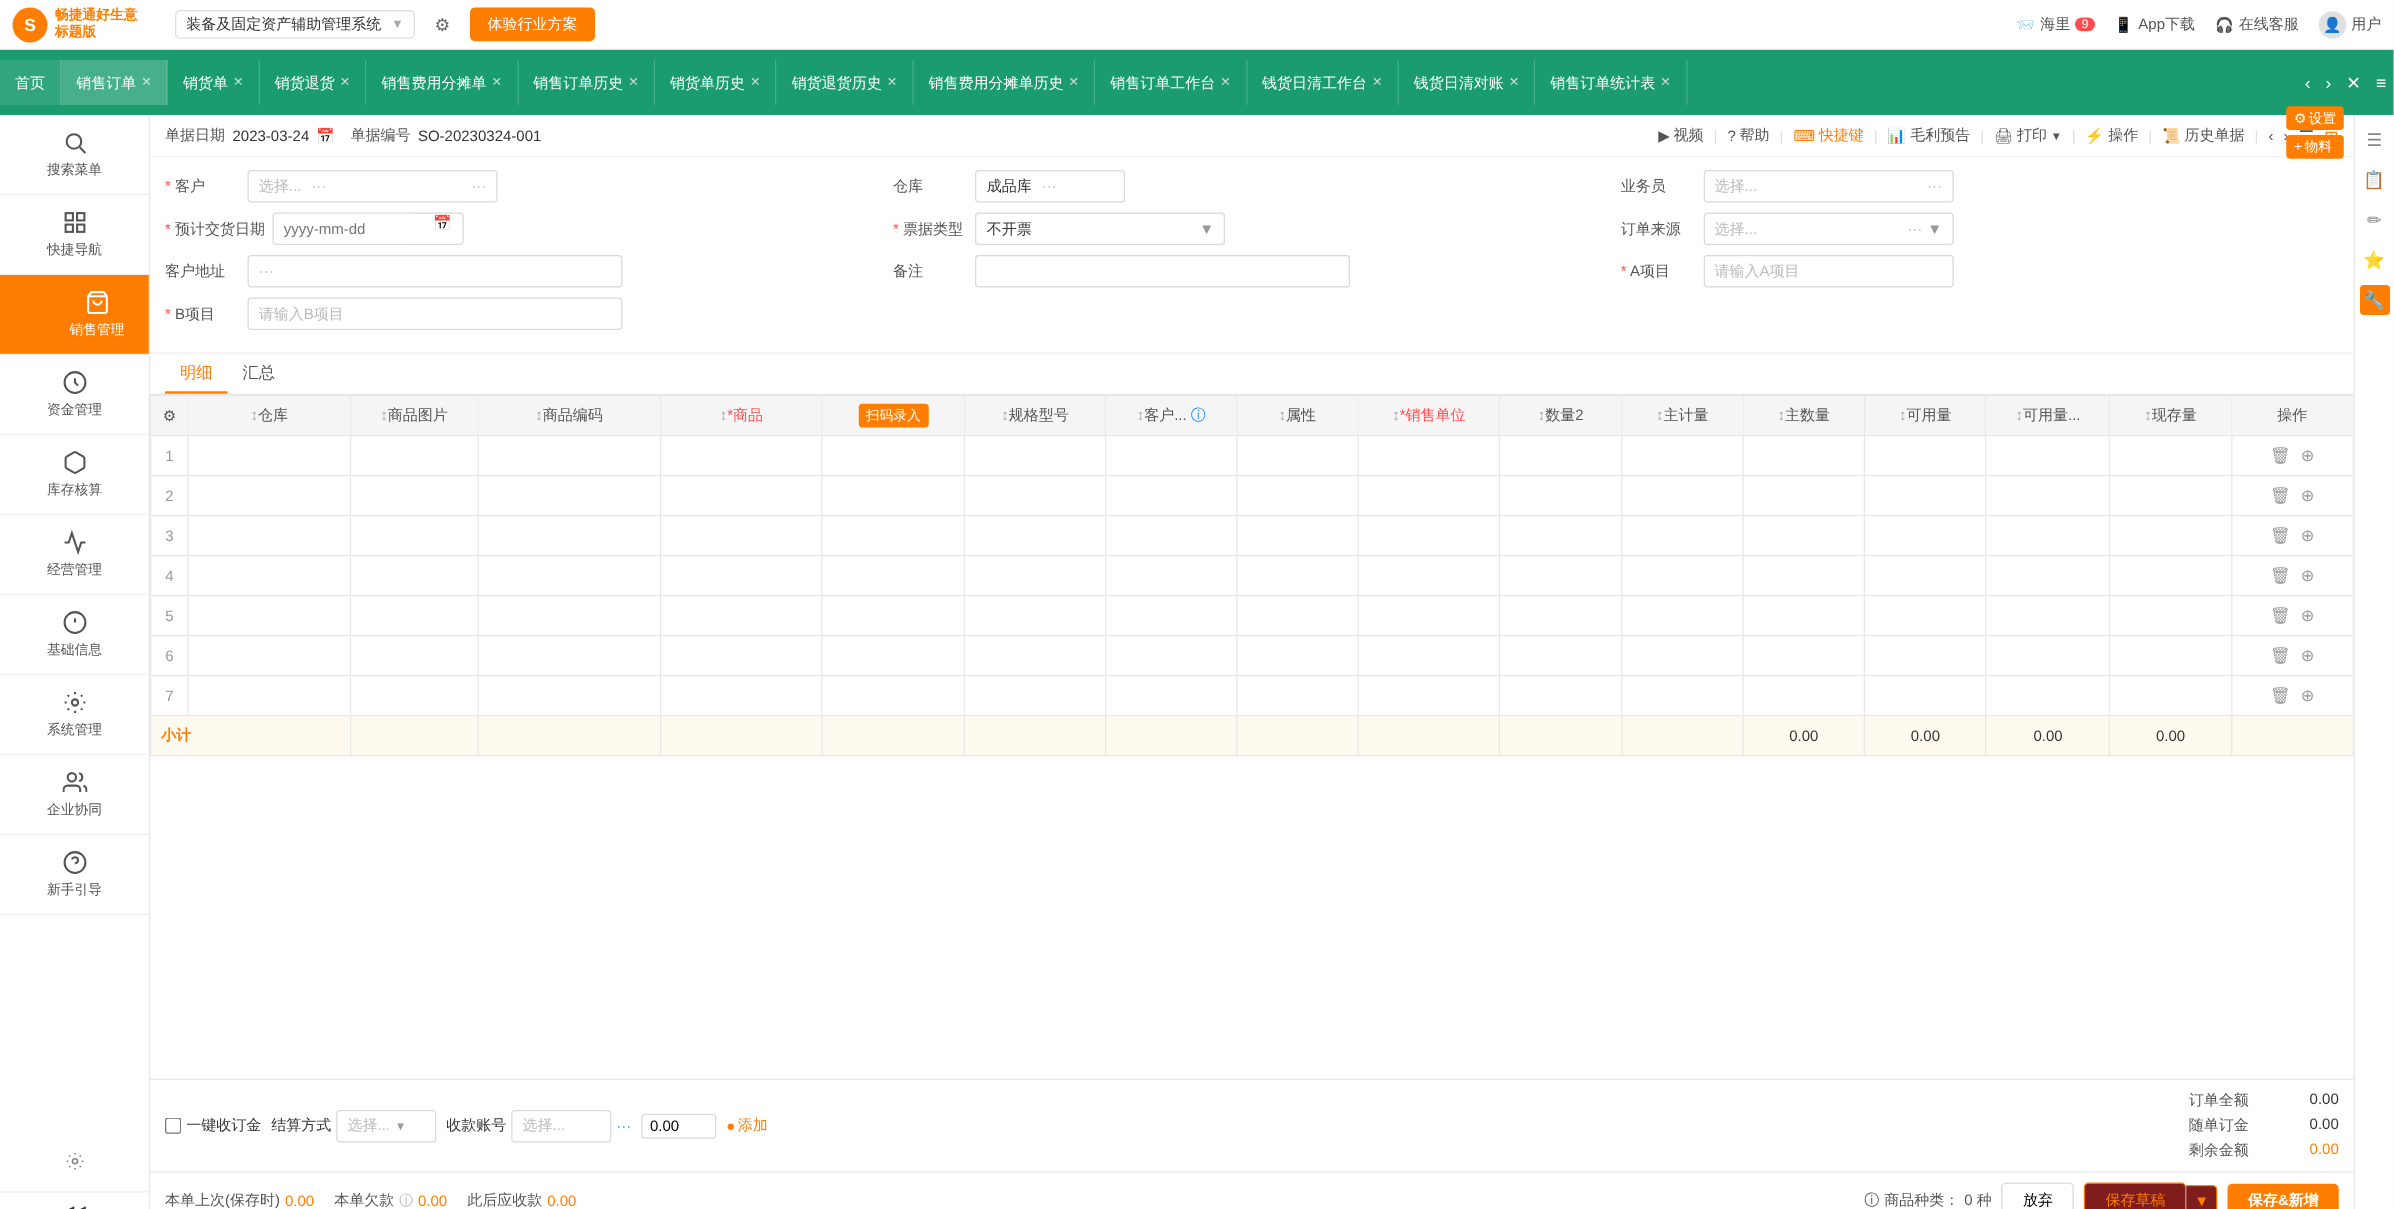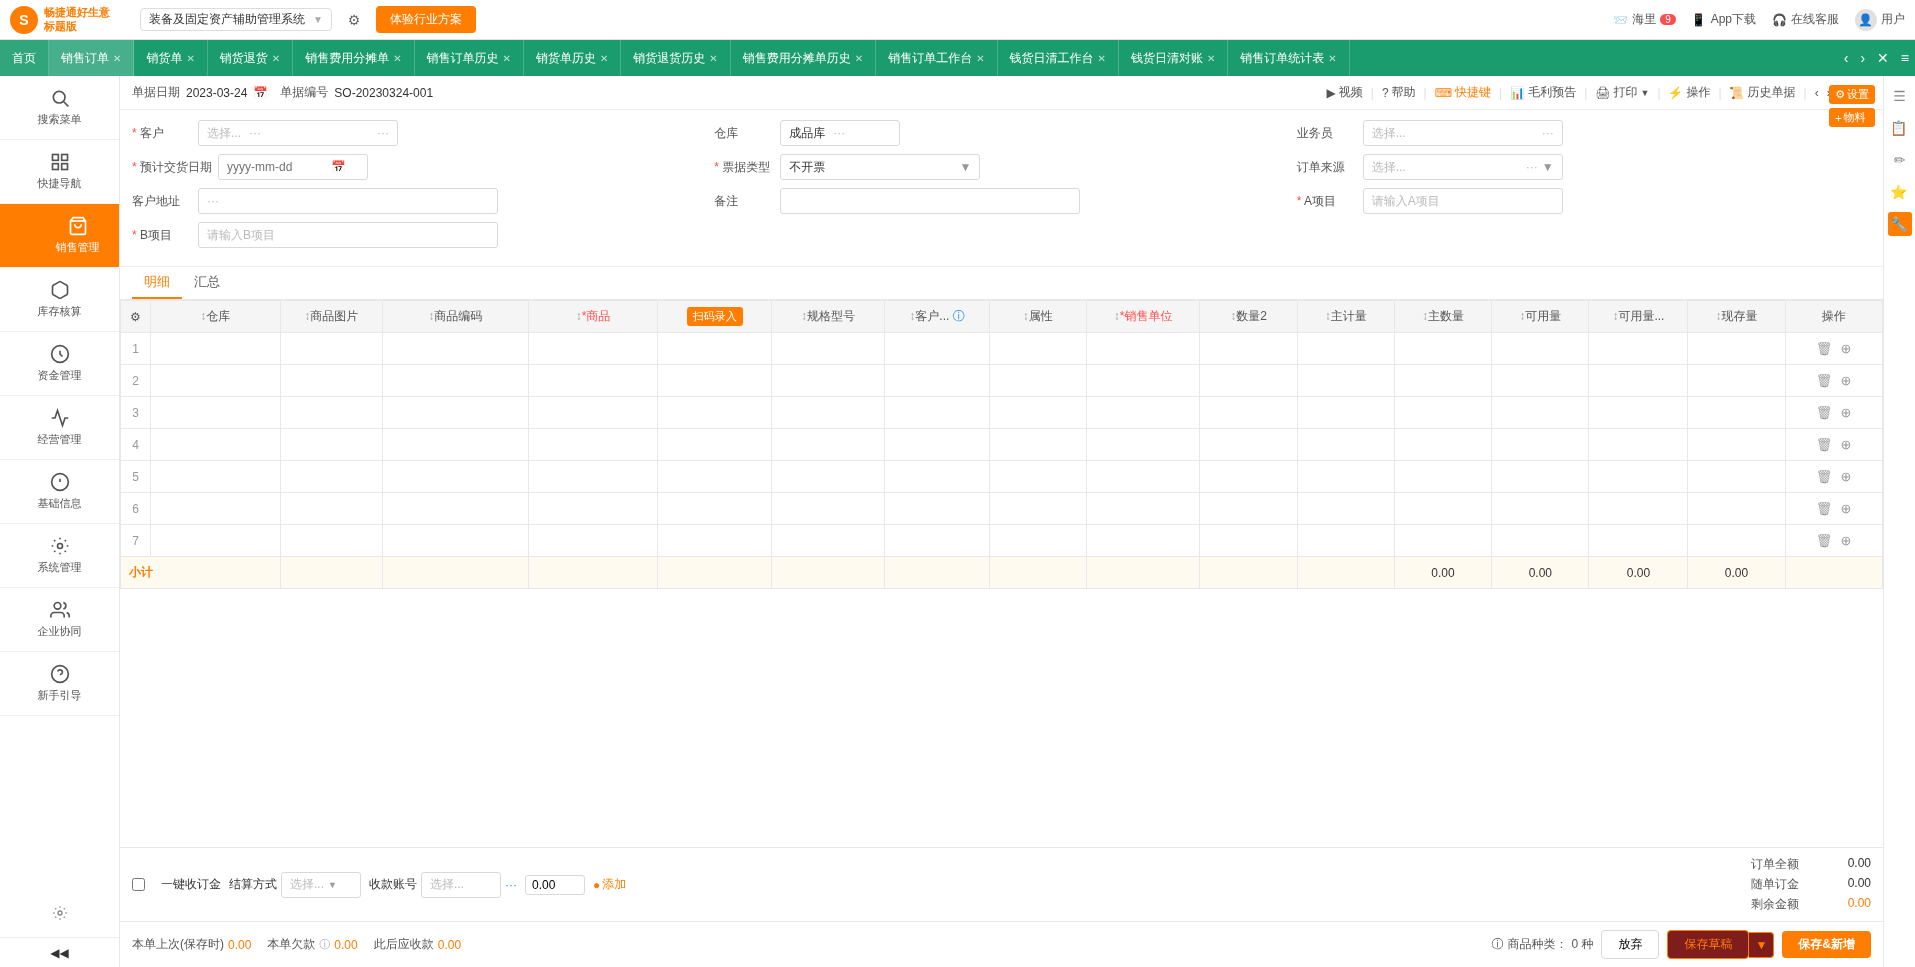--- a/index.html
+++ b/index.html
@@ -16,21 +16,21 @@
     .logo-text { font-size: 11px; color: #ff7d00; font-weight: bold; line-height: 1.2; }
     .system-title { display: flex; align-items: center; gap: 4px; background: #fff; border: 1px solid #ddd; border-radius: 4px; padding: 2px 8px; font-size: 12px; cursor: pointer; }
     .solution-btn { background: #ff7d00; color: white; border: none; border-radius: 4px; padding: 5px 14px; font-size: 12px; cursor: pointer; }
     .top-right { margin-left: auto; display: flex; align-items: center; gap: 16px; font-size: 12px; color: #555; }
     .top-right-item { display: flex; align-items: center; gap: 4px; cursor: pointer; }
     .badge { background: #ff4d4f; color: white; border-radius: 8px; padding: 0 5px; font-size: 10px; }
     .gear-icon-top { width: 24px; height: 24px; display: flex; align-items: center; justify-content: center; cursor: pointer; color: #666; font-size: 14px; }
 
     
     .nav-tabs {
-      display: flex; align-items: center; background: #1a9c6e; height: 36px;
+      display: flex; align-items: center; background: #1a9c6e; height: 52px;
       overflow: hidden; position: relative;
     }
     .nav-tab {
       padding: 0 12px; height: 36px; display: flex; align-items: center;
       color: #fff; font-size: 12px; cursor: pointer; white-space: nowrap;
       border-right: 1px solid rgba(255,255,255,0.2); position: relative;
     }
     .nav-tab.active { background: rgba(255,255,255,0.2); }
     .nav-tab .close-x { margin-left: 4px; font-size: 10px; opacity: 0.7; }
     .nav-arrows { display: flex; margin-left: auto; }
@@ -68,21 +68,21 @@
     .form-label { font-size: 12px; color: #555; white-space: nowrap; min-width: 60px; }
     .form-label.required::before { content: "* "; color: #ff4d4f; }
     .form-input {
       border: 1px solid #d9d9d9; border-radius: 3px; padding: 3px 8px;
       font-size: 12px; color: #333; height: 26px; min-width: 120px;
       display: flex; align-items: center; background: #fff; cursor: pointer;
     }
     .form-input.placeholder { color: #bbb; }
     .form-input-wide { min-width: 200px; }
     .form-input-dots::after { content: "···"; color: #bbb; margin-left: auto; }
-    .form-date-input { display: flex; align-items: center; border: 1px solid #d9d9d9; border-radius: 3px; height: 26px; padding: 0 8px; gap: 4px; min-width: 150px; }
+    .form-date-input { display: flex; border: 1px solid #d9d9d9; border-radius: 3px; height: 26px; padding: 0 8px; gap: 20px; min-width: 150px; }
     .form-date-input input { border: none; outline: none; font-size: 12px; color: #bbb; width: 100px; }
     .form-group { display: flex; align-items: center; gap: 6px; flex: 1; }
 
     
     .detail-tabs { display: flex; align-items: flex-end; border-bottom: 1px solid #e8e8e8; padding: 0 12px; }
     .detail-tab { padding: 6px 12px; font-size: 13px; cursor: pointer; color: #555; border-bottom: 2px solid transparent; }
     .detail-tab.active { color: #ff7d00; border-bottom-color: #ff7d00; font-weight: 500; }
 
     
     .table-container { flex: 1; overflow: auto; }
@@ -97,21 +97,21 @@
     .scan-btn { background: #ff7d00; color: white; border: none; border-radius: 3px; padding: 2px 6px; font-size: 11px; cursor: pointer; white-space: nowrap; }
     .action-cell { display: flex; align-items: center; justify-content: center; gap: 4px; }
     .icon-btn { background: none; border: none; cursor: pointer; color: #999; font-size: 13px; padding: 2px; }
 
     
     .total-row td { background: #fffaf0; font-weight: 500; }
     .total-value { color: #ff7d00; }
 
     
     .bottom-payment { padding: 8px 12px; border-top: 1px solid #e8e8e8; display: flex; align-items: center; gap: 8px; }
-    .checkbox-label { display: flex; align-items: center; gap: 16px; font-size: 12px; cursor: pointer; }
+    .checkbox-label { display: flex; align-items: center; gap: 4px; font-size: 12px; cursor: pointer; }
     .payment-item { display: flex; align-items: center; gap: 4px; font-size: 12px; }
     .payment-input { border: 1px solid #d9d9d9; border-radius: 3px; padding: 2px 6px; font-size: 12px; width: 60px; }
     .add-btn { color: #ff7d00; cursor: pointer; display: flex; align-items: center; gap: 2px; font-size: 12px; }
     .payment-dots { color: #1890ff; cursor: pointer; font-size: 12px; }
 
     
     .summary-panel { margin-left: auto; display: flex; flex-direction: column; gap: 3px; min-width: 200px; text-align: right; font-size: 12px; }
     .summary-row { display: flex; justify-content: flex-end; gap: 12px; }
     .summary-label { color: #555; }
     .summary-value { color: #333; min-width: 60px; text-align: right; }
@@ -252,30 +252,30 @@
     <div class="sidebar-item active">
       <svg viewBox="0 0 24 24" fill="none" stroke="currentColor" stroke-width="2">
           <path d="M6 2L3 6v14a2 2 0 002 2h14a2 2 0 002-2V6l-3-4z"></path>
           <line x1="3" y1="6" x2="21" y2="6"></line>
           <path d="M16 10a4 4 0 01-8 0"></path>
         </svg>
       <span>销售管理</span>
     </div>
     <div class="sidebar-item">
       <svg viewBox="0 0 24 24" fill="none" stroke="currentColor" stroke-width="2">
-          <path d="M21 16V8a2 2 0 00-1-1.73l-7-4a2 2 0 00-2 0l-7 4A2 2 0 003 8v8a2 2 0 001 1.73l7 4a2 2 0 002 0l7-4A2 2 0 0021 16z"></path>
-        </svg>
-      <span>库存核算</span>
-    </div>
-    <div class="sidebar-item">
-      <svg viewBox="0 0 24 24" fill="none" stroke="currentColor" stroke-width="2">
           <circle cx="12" cy="12" r="10"></circle>
           <path d="M12 8v4l3 3"></path>
         </svg>
       <span>资金管理</span>
+    </div>
+    <div class="sidebar-item">
+      <svg viewBox="0 0 24 24" fill="none" stroke="currentColor" stroke-width="2">
+          <path d="M21 16V8a2 2 0 00-1-1.73l-7-4a2 2 0 00-2 0l-7 4A2 2 0 003 8v8a2 2 0 001 1.73l7 4a2 2 0 002 0l7-4A2 2 0 0021 16z"></path>
+        </svg>
+      <span>库存核算</span>
     </div>
     <div class="sidebar-item">
       <svg viewBox="0 0 24 24" fill="none" stroke="currentColor" stroke-width="2">
           <polyline points="22 12 18 12 15 21 9 3 6 12 2 12"></polyline>
         </svg>
       <span>经营管理</span>
     </div>
     <div class="sidebar-item">
       <svg viewBox="0 0 24 24" fill="none" stroke="currentColor" stroke-width="2">
           <circle cx="12" cy="12" r="10"></circle>

